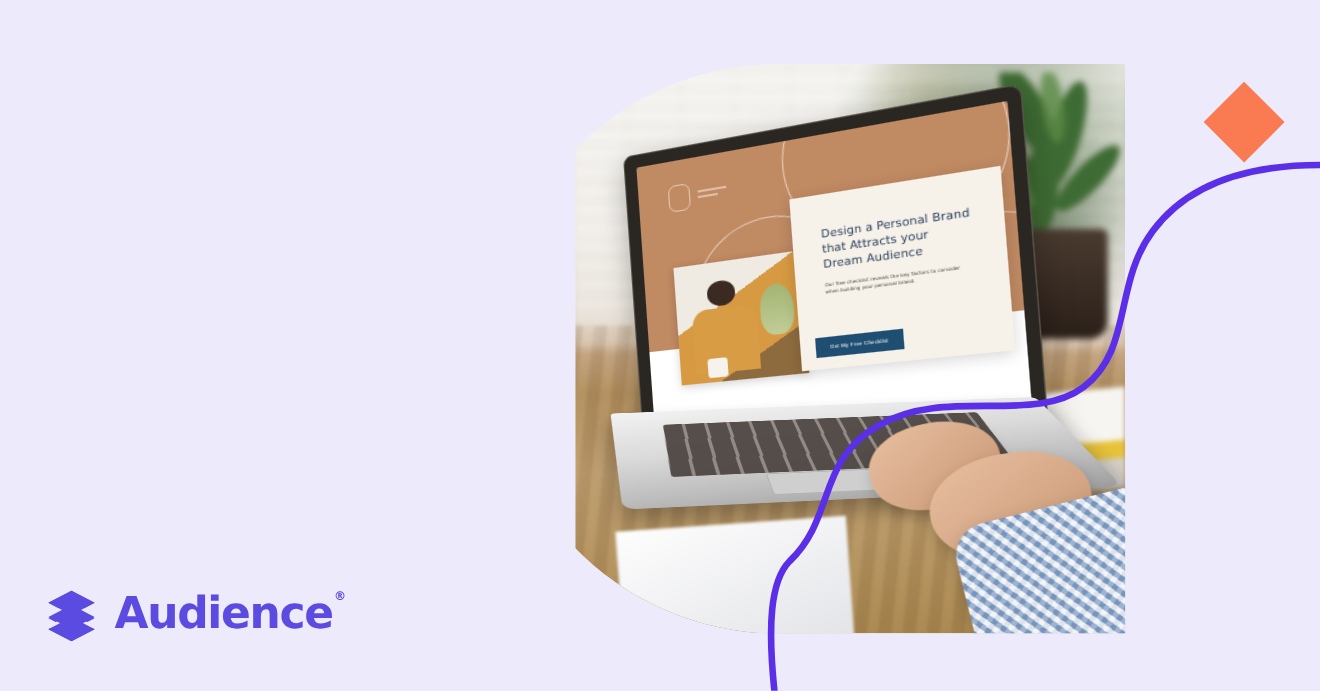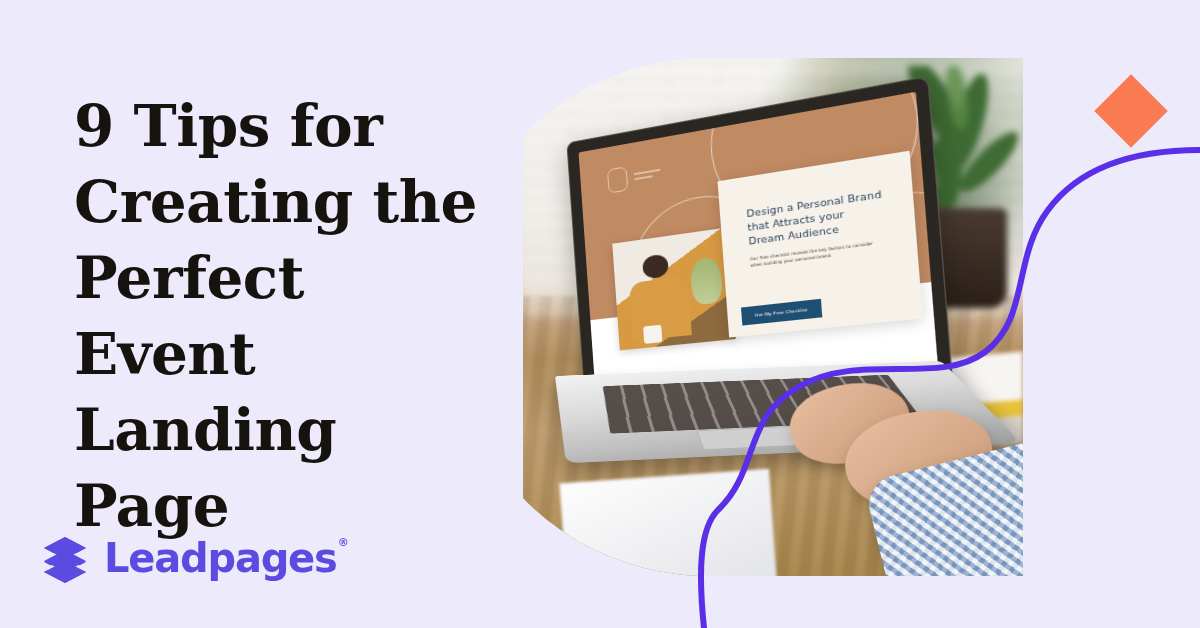--- a/index.html
+++ b/index.html
@@ -236,41 +236,36 @@
     background:#FA7A52;
     transform:rotate(45deg);
   }
   .swoosh { position:absolute; left:0; top:0; width:1200px; height:628px; pointer-events:none; }
 </style>
 </head>
 <body>
 
 <div class="canvas">
 
-  <h1 class="headline">9 Tips for
-Creating the
-Perfect Event
-Landing
-Page</h1>
 
   <div class="brand">
     <span class="brand-mark-wrap">
       <svg class="brand-mark" viewBox="0 0 50 50" aria-hidden="true">
         <polygon points="25,4 46,15 25,26 4,15" fill="#5B4BE0"></polygon>
         <polygon points="25,18 46,29 25,40 4,29" fill="#5B4BE0"></polygon>
         <polygon points="25,28 46,39 25,50 4,39" fill="#5B4BE0"></polygon>
         <polygon points="25,14 46,25 25,36 4,25" fill="#EDEAFB"></polygon>
         <polygon points="25,25 46,36 25,47 4,36" fill="#EDEAFB"></polygon>
         <polygon points="25,4 46,15 25,26 4,15" fill="#5B4BE0"></polygon>
         <polygon points="25,17 46,28 25,39 4,28" fill="#5B4BE0"></polygon>
         <polygon points="25,28 46,39 25,50 4,39" fill="#5B4BE0"></polygon>
       </svg>
     </span>
     <span class="brand-word">
-      <span>Leadpages</span><span class="brand-reg">®</span>
+      <span>Audience</span><span class="brand-reg">®</span>
     </span>
   </div>
 
   <div class="photo-wrap">
     <div class="photo">
       <div class="wall-tex"></div>
       <div class="desk-tex"></div>
 
       <svg class="plant" viewBox="0 0 180 220">
         <g fill="#3E6B33">

